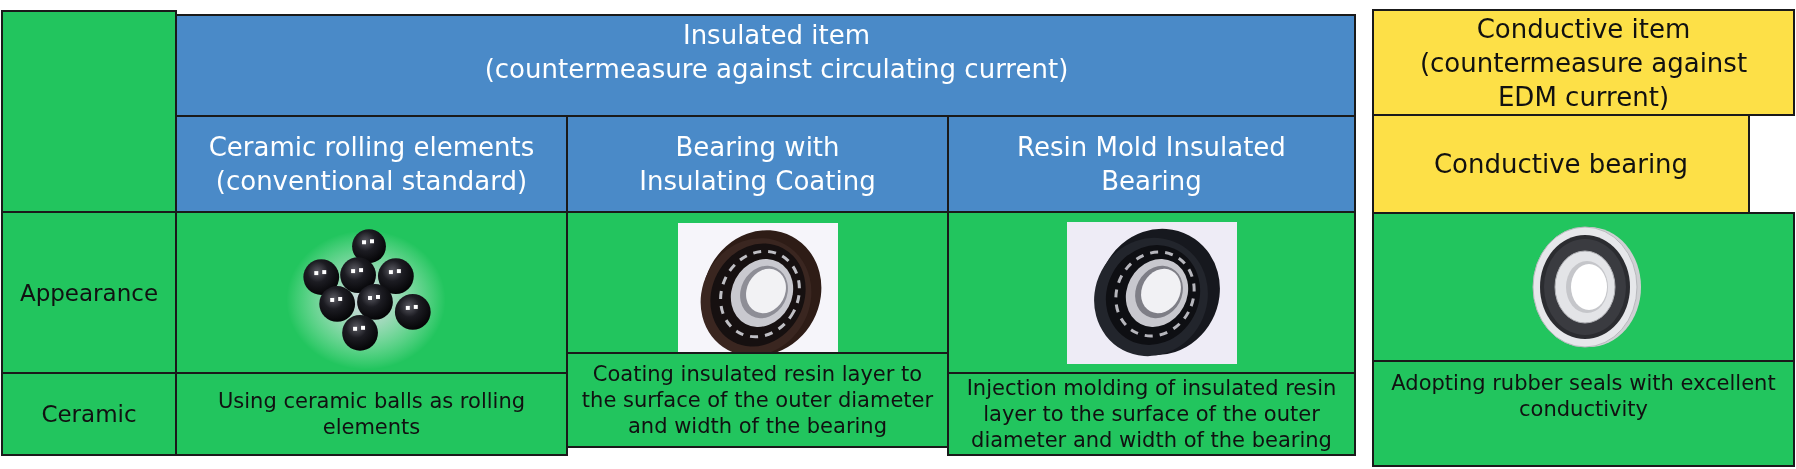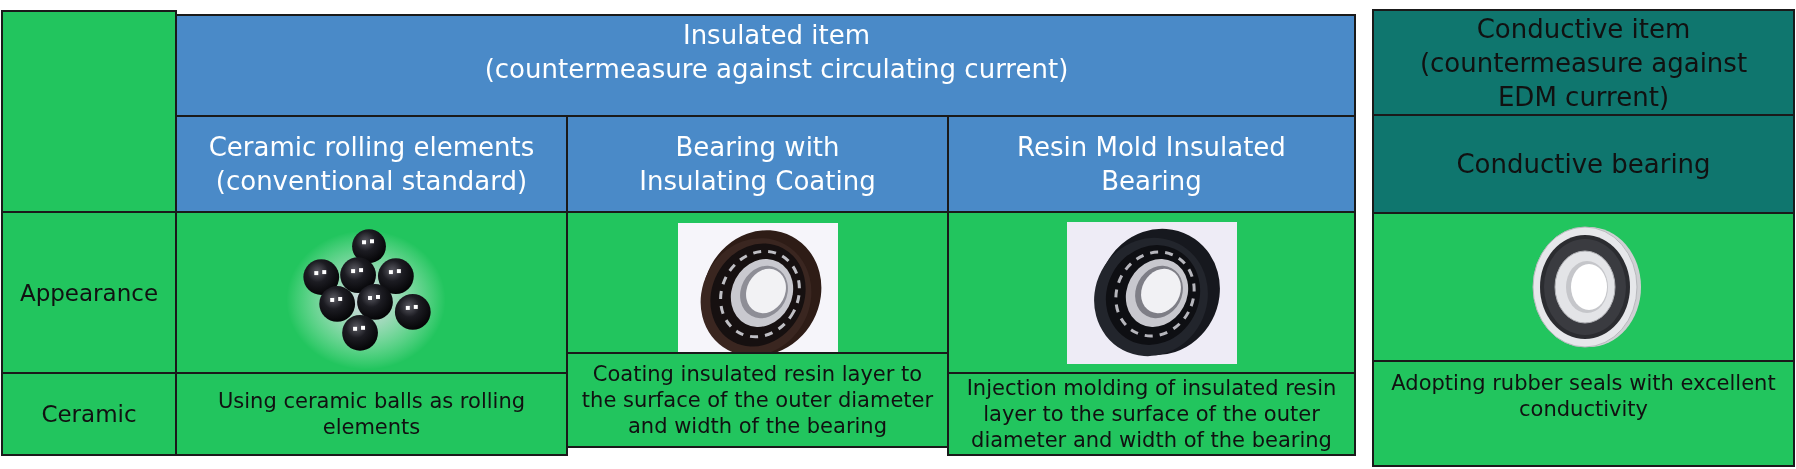--- a/index.html
+++ b/index.html
@@ -1,21 +1,21 @@
 <!DOCTYPE html>
 <html><head>
 <meta charset="utf-8">
 <style>
   html, body { margin:0; padding:0; background:#ffffff; }
   body { width:1796px; height:469px; position:relative; overflow:hidden;
          font-family:"DejaVu Sans", "Liberation Sans", sans-serif; color:#111; }
   .cell { position:absolute; box-sizing:border-box; border:2px solid #1a1a1a;
           display:flex; align-items:center; justify-content:center; text-align:center; overflow:hidden; }
   .blue { background:#4a8ac8; color:#ffffff; }
-  .green { background:#0f766e; color:#111111;text-align:center; }
+  .green { background:#fde047; color:#111111;text-align:center; }
   .white { background:#22c55e; }
   .hdr { font-size:26px; line-height:34px; }
   .lbl { font-size:23px; }
   .txt { font-size:21px; line-height:26px; padding:0 2px; }
   .ml { white-space:pre-line; }
   .top { align-items:flex-start; padding-top:4px; }
   svg { display:block; }
 </style>
 </head>
 <body>
@@ -119,21 +119,21 @@
 and width of the bearing</div>
   <div class="cell white txt ml" style="left:947px;top:372px;width:409px;height:84px;">Injection molding of insulated resin
 layer to the surface of the outer
 diameter and width of the bearing</div>
 </div>
 
 <div>
   <div class="cell green hdr ml" style="left:1372px;top:9px;width:423px;height:107px;">Conductive item
 (countermeasure against
 EDM current)</div>
-  <div class="cell green hdr" style="left:1372px;top:114px;width:423px;height:100px;">Conductive bearing</div>
+  <div class="cell green hdr" style="left:1372px;top:114px;width:378px;height:100px;">Conductive bearing</div>
 
   <div class="cell white" style="left:1372px;top:212px;width:423px;height:150px;">
     <svg width="130" height="128" viewBox="0 0 130 128">
       <ellipse cx="70" cy="64" rx="52" ry="60" fill="#cfd0d3"></ellipse>
       <ellipse cx="66" cy="64" rx="52" ry="60" fill="#e6e7ea" stroke="#b8b9bd" stroke-width="1"></ellipse>
       <ellipse cx="66" cy="64" rx="45" ry="52" fill="#2b2c30"></ellipse>
       <ellipse cx="66" cy="64" rx="41" ry="48" fill="#3a3b40"></ellipse>
       <ellipse cx="66" cy="64" rx="30" ry="36" fill="#e3e4e7" stroke="#b0b1b5" stroke-width="1"></ellipse>
       <ellipse cx="68" cy="64" rx="21" ry="26" fill="#c5c6ca"></ellipse>
       <ellipse cx="70" cy="64" rx="18" ry="23" fill="#ffffff"></ellipse>

